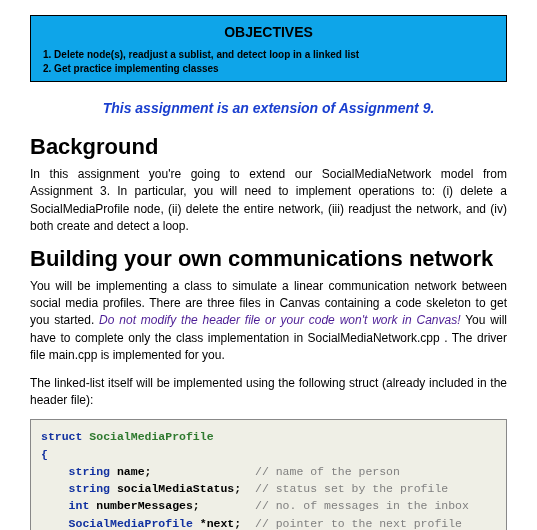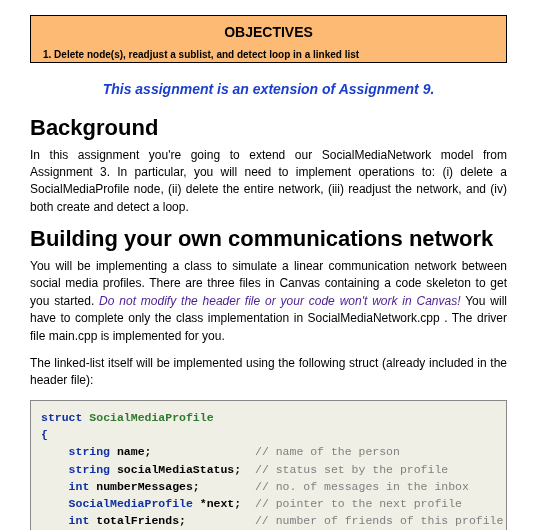--- a/index.html
+++ b/index.html
@@ -9,22 +9,22 @@
     width: 537px;
     background: #fff;
     color: #000;
     font-size: 12px;
   }
   .page {
     padding: 15px 30px 20px 30px;
   }
   .objectives-box {
     border: 1px solid #000;
-    background: #fdba74;
-    padding: 8px 12px 0 12px;
+    background: #0ea5e9;
+    padding: 8px 12px 6px 12px;
     margin-bottom: 18px;
   }
   .objectives-title {
     text-align: center;
     font-weight: bold;
     font-size: 14px;
     margin-bottom: 8px;
   }
   .objectives-list {
     font-weight: bold;
@@ -74,20 +74,21 @@
 </style>
 </head>
 <body>
 
 <div class="page">
 
   <div class="objectives-box">
     <div class="objectives-title">OBJECTIVES</div>
     <div class="objectives-list">
       <div>1. Delete node(s), readjust a sublist, and detect loop in a linked list</div>
+      <div>2. Get practice implementing classes</div>
     </div>
   </div>
 
   <div class="extension-note">This assignment is an extension of Assignment 9.</div>
 
   <h2 class="section">Background</h2>
   <p class="body">In this assignment you're going to extend our SocialMediaNetwork model from Assignment 3. In particular, you will need to implement operations to: (i) delete a SocialMediaProfile node, (ii) delete the entire network, (iii) readjust the network, and (iv) both create and detect a loop.</p>
 
   <h2 class="section">Building your own communications network</h2>
   <p class="body">

